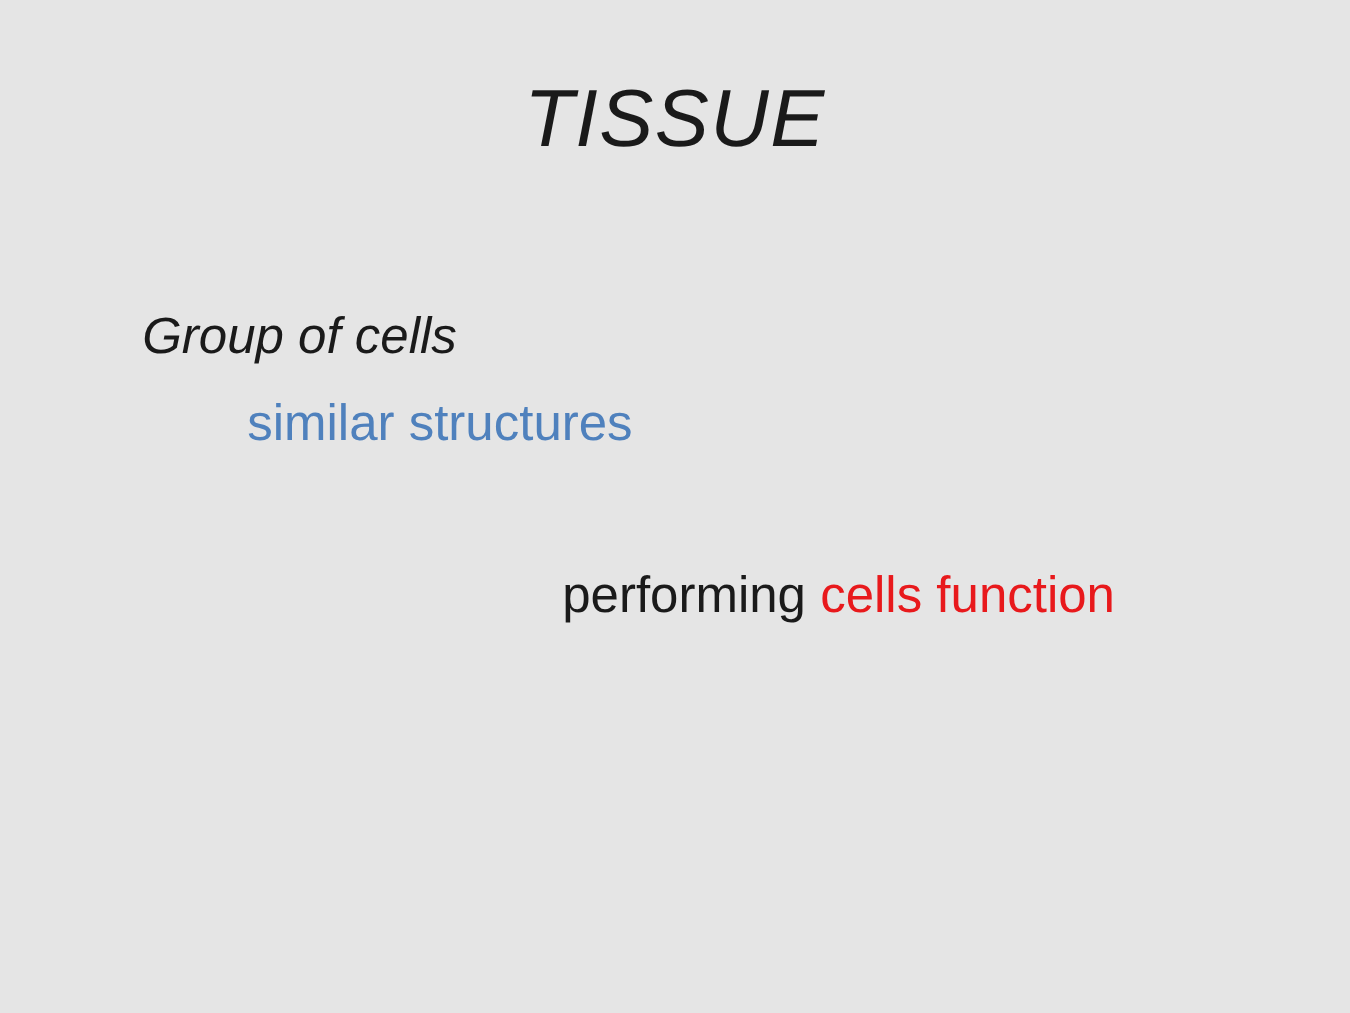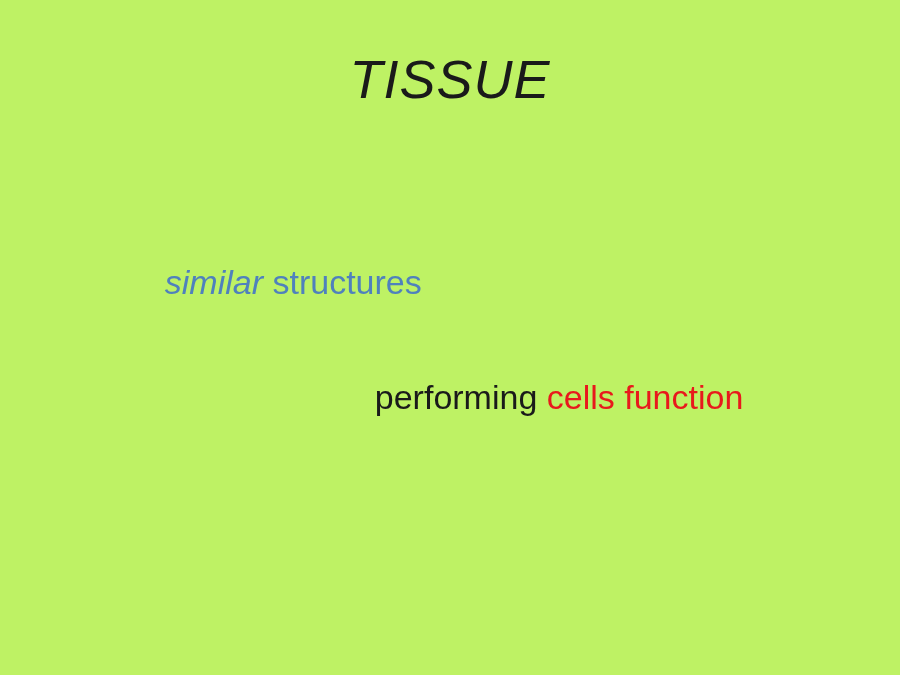--- a/index.html
+++ b/index.html
@@ -4,21 +4,21 @@
 <style>
   html, body {
     margin: 0;
     padding: 0;
     background: #ffffff;
   }
   .slide {
     position: relative;
     width: 900px;
     height: 675px;
-    background: #bef264;
+    background: #e5e5e5;
     font-family: "Liberation Sans", sans-serif;
     color: #1a1a1a;
     overflow: hidden;
   }
   .slide-title {
     position: absolute;
     top: 48px;
     left: 0;
     width: 100%;
     text-align: center;
@@ -31,32 +31,35 @@
   .body-line {
     position: absolute;
     font-size: 34px;
     white-space: pre;
     color: #1a1a1a;
   }
   .line-1 { top: 166px; left: 57px;  font-style: italic; }
   .line-2 { top: 224px; left: 127px; }
   .line-3 { top: 281px; left: 228px; }
   .line-4 { top: 339px; left: 337px; }
-  .seg-italic-blue { font-style: italic; color: #4f81bd; }
+  .seg-italic-blue { color: #4f81bd; }
   .seg-blue        { color: #4f81bd; }
   .seg-black       { color: #1a1a1a; }
   .seg-red         { color: #e8191c; }
 </style>
 </head>
 <body>
 
 <div class="slide">
 
   <div class="slide-title">TISSUE</div>
 
+  <div class="body-line line-1">
+    <span>Group of cells</span>
+  </div>
 
   <div class="body-line line-2">
     <span class="seg-italic-blue">similar</span><span class="seg-blue"> structures</span>
   </div>
 
 
   <div class="body-line line-4">
     <span class="seg-black">performing </span><span class="seg-red">cells function</span>
   </div>
 

